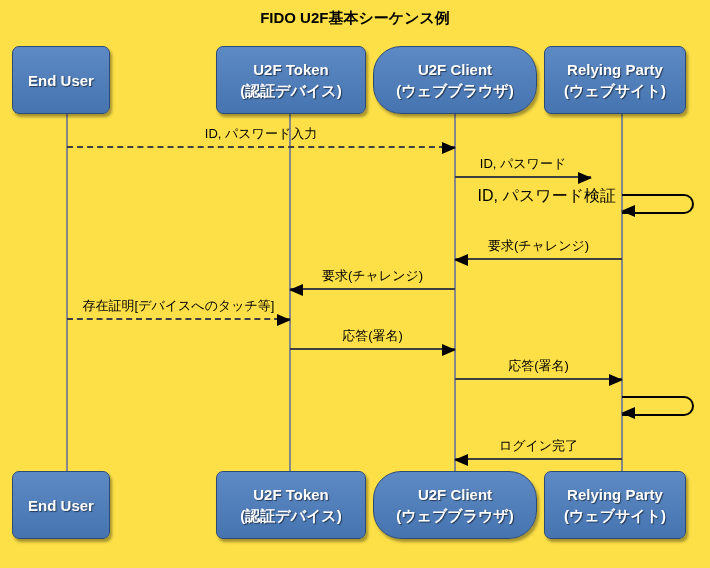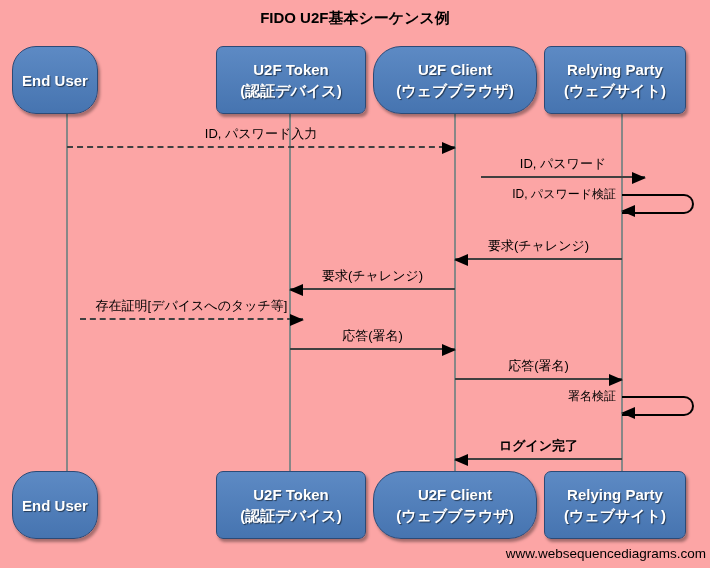--- a/index.html
+++ b/index.html
@@ -1,35 +1,35 @@
 <!DOCTYPE html>
 <html><head>
 <meta charset="utf-8">
 <style>
   html,body{margin:0;padding:0;background:#fff;}
   #diagram{
-    position:relative;width:710px;height:568px;background:#fca5a5;
+    position:relative;width:710px;height:568px;background:#fde047;
     font-family:"Liberation Sans","DejaVu Sans",sans-serif;overflow:hidden;
   }
   .title{
     position:absolute;top:9px;left:0;width:710px;text-align:center;
     font-size:15px;font-weight:bold;color:#000;
   }
   .actor{
     position:absolute;height:68px;border-radius:7px;
     background:linear-gradient(to bottom,#5d8ac4,#4674b0);
     border:1px solid #2c4a76;
     box-shadow:2px 3px 3px rgba(0,0,0,0.35);
     color:#fff;font-weight:bold;font-size:15px;text-align:center;
     display:flex;flex-direction:column;justify-content:center;
     line-height:21px;
     text-shadow:1px 1px 1px rgba(0,0,0,0.55);
     box-sizing:border-box;
   }
-  .a-enduser{left:12px;width:86px;border-radius:24px;}
+  .a-enduser{left:12px;width:98px;}
   .a-token{left:216px;width:150px;align-items:center;}
   .a-client{left:373px;width:164px;border-radius:28px;}
   .a-rp{left:544px;width:142px;}
   .row-top{top:46px;}
   .row-bottom{top:471px;}
   .lifeline{
     position:absolute;top:114px;height:357px;width:2px;background:#878787;
   }
   .msg{position:absolute;height:18px;border-bottom:2px solid #404040;}
   .msg.dashed{border-bottom-style:dashed;}
@@ -48,21 +48,21 @@
   .self-loop{
     position:absolute;left:622px;width:72px;height:20px;box-sizing:border-box;
     border:2px solid #000;border-left:none;border-radius:0 10px 10px 0;
   }
   .self-arrow{
     position:absolute;left:-1px;bottom:-5px;width:0;height:0;
     border-right:14px solid #000;border-top:6px solid transparent;border-bottom:6px solid transparent;
   }
   .self-label{
     position:absolute;width:180px;left:436px;text-align:right;
-    font-size:12px;color:#000;white-space:nowrap;
+    font-size:16px;color:#000;white-space:nowrap;
   }
   .watermark{
     position:absolute;right:4px;top:546px;font-size:13.5px;color:#000;
   }
 </style>
 </head>
 <body>
 
 <div id="diagram">
 
@@ -87,76 +87,74 @@
   <div class="actor a-rp row-top">
     <span>Relying Party</span>
     <span>(ウェブサイト)</span>
   </div>
 
   <div class="msg dashed" style="left:67px;width:388px;top:128px;">
     <div class="msg-label">ID, パスワード入力</div>
     <div class="arrow-r"></div>
   </div>
 
-  <div class="msg" style="left:481px;width:136px;top:158px;padding-left:28px;">
+  <div class="msg" style="left:455px;width:136px;top:158px;">
     <div class="msg-label">ID, パスワード</div>
     <div class="arrow-r"></div>
   </div>
 
   <div class="self-label" style="top:186px;">ID, パスワード検証</div>
   <div class="self-loop" style="top:194px;">
     <div class="self-arrow"></div>
   </div>
 
   <div class="msg" style="left:455px;width:167px;top:240px;">
     <div class="msg-label">要求(チャレンジ)</div>
     <div class="arrow-l"></div>
   </div>
 
   <div class="msg" style="left:290px;width:165px;top:270px;">
     <div class="msg-label">要求(チャレンジ)</div>
     <div class="arrow-l"></div>
   </div>
 
-  <div class="msg dashed" style="left:67px;width:223px;top:300px;margin-left:13px;">
+  <div class="msg dashed" style="left:67px;width:223px;top:300px;">
     <div class="msg-label">存在証明[デバイスへのタッチ等]</div>
     <div class="arrow-r"></div>
   </div>
 
   <div class="msg" style="left:290px;width:165px;top:330px;">
     <div class="msg-label">応答(署名)</div>
     <div class="arrow-r"></div>
   </div>
 
   <div class="msg" style="left:455px;width:167px;top:360px;">
     <div class="msg-label">応答(署名)</div>
     <div class="arrow-r"></div>
   </div>
 
-  <div class="self-label" style="top:388px;">署名検証</div>
   <div class="self-loop" style="top:396px;">
     <div class="self-arrow"></div>
   </div>
 
-  <div class="msg" style="left:455px;width:167px;top:440px;font-weight:bold;">
+  <div class="msg" style="left:455px;width:167px;top:440px;">
     <div class="msg-label">ログイン完了</div>
     <div class="arrow-l"></div>
   </div>
 
   <div class="actor a-enduser row-bottom">
     <span>End User</span>
   </div>
   <div class="actor a-token row-bottom">
     <span>U2F Token</span>
     <span>(認証デバイス)</span>
   </div>
   <div class="actor a-client row-bottom">
     <span>U2F Client</span>
     <span>(ウェブブラウザ)</span>
   </div>
   <div class="actor a-rp row-bottom">
     <span>Relying Party</span>
     <span>(ウェブサイト)</span>
   </div>
 
-  <div class="watermark">www.websequencediagrams.com</div>
 
 </div>
 
 </body></html>

